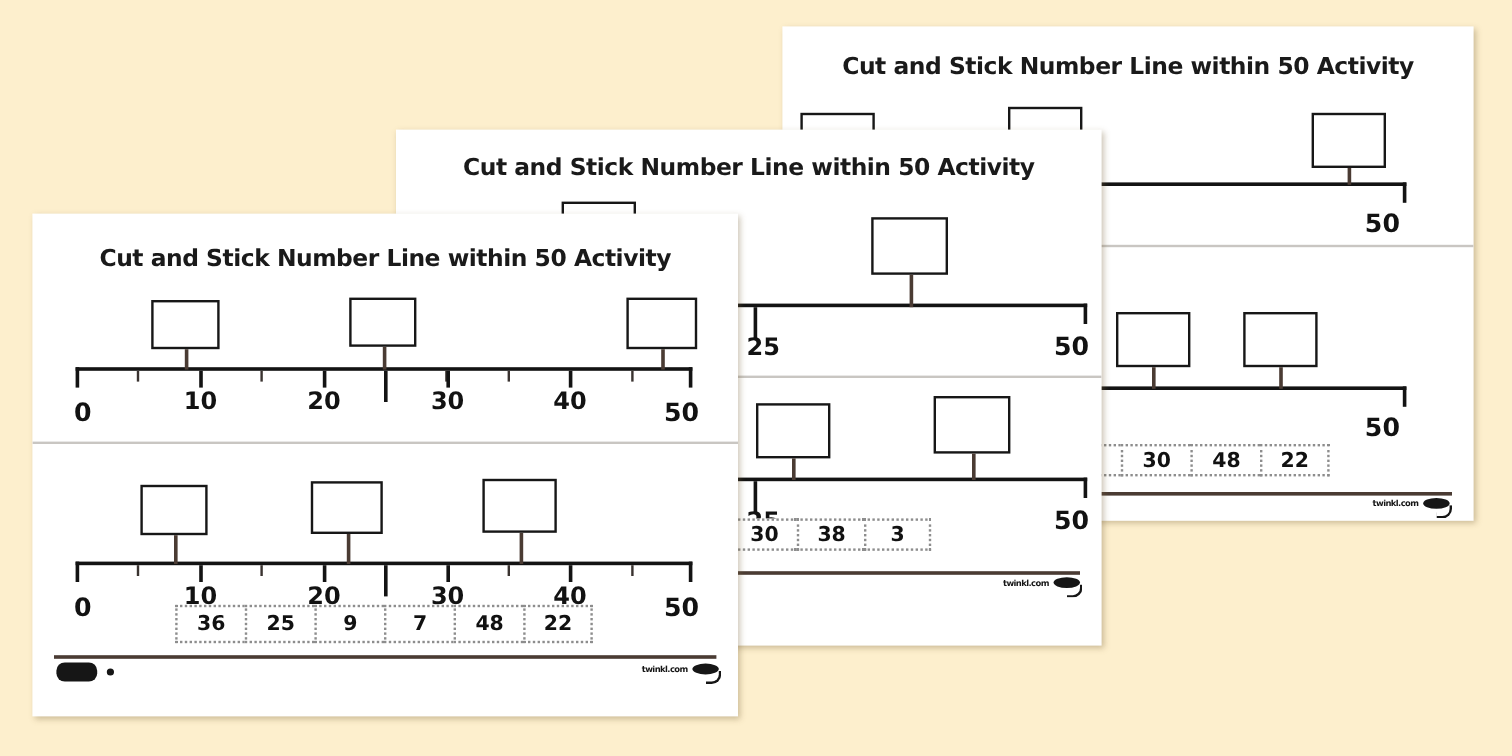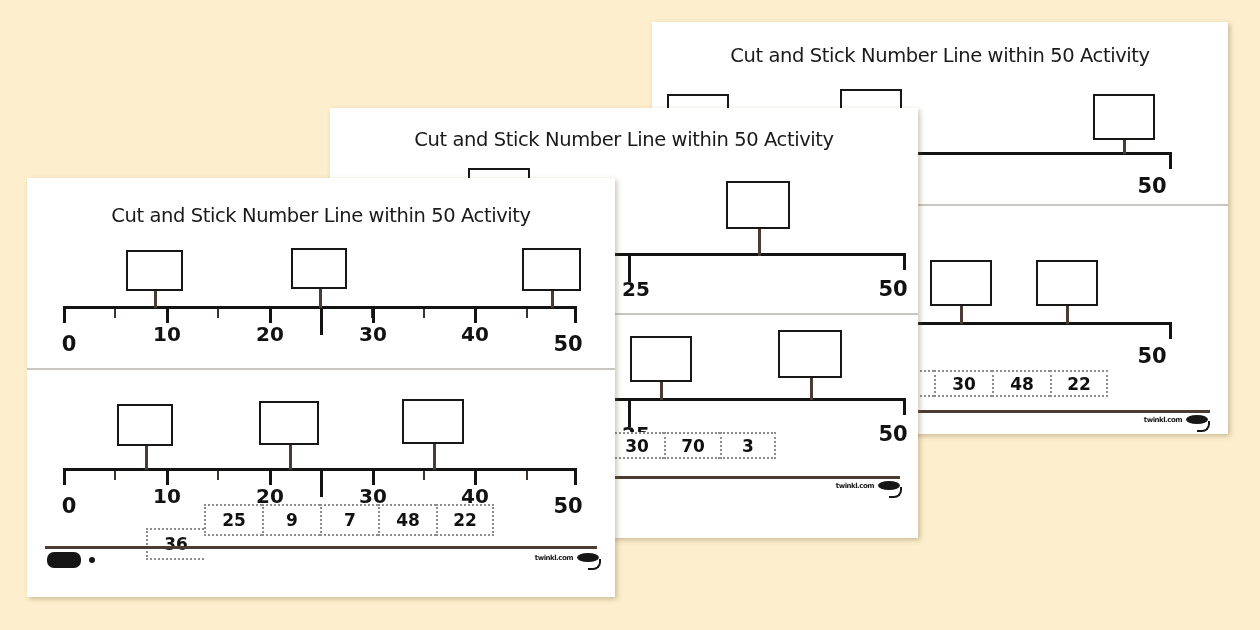--- a/index.html
+++ b/index.html
@@ -23,21 +23,21 @@
 
   
   #sheet-back   {left:652px; top:22px;  width:576px; height:412px; z-index:1;}
   #sheet-middle {left:330px; top:108px; width:588px; height:430px; z-index:2;}
   #sheet-front  {left:27px;  top:178px; width:588px; height:419px; z-index:3;}
 
   .title{
     position:absolute;left:0;right:0;
     text-align:center;
     font-family:"DejaVu Sans", sans-serif;
-    font-weight:normal;
+    font-weight:bold;
     font-size:19.5px;
     letter-spacing:-0.4px;
     color:#1a1a1a;
     white-space:nowrap;
   }
 
   
   .nl{position:absolute;}
   .axis{
     position:absolute;left:0;right:0;top:0;height:3px;background:#131313;
@@ -207,21 +207,21 @@
 
         <div class="ansbox" style="left:22px; top:-62px; width:62px; height:46px;"></div>
         <div class="stem" style="left:52px; top:-16px; height:18px;"></div>
 
         <div class="ansbox" style="left:170px; top:-68px; width:64px; height:48px;"></div>
         <div class="stem" style="left:202px; top:-20px; height:22px;"></div>
       </div>
 
       <div class="strip" style="left:278px; top:324px;">
         <div class="cell" style="width:56px;height:27px;">30</div>
-        <div class="cell" style="width:56px;height:27px;">70</div>
+        <div class="cell" style="width:56px;height:27px;">38</div>
         <div class="cell" style="width:56px;height:27px;">3</div>
       </div>
 
       <div class="footrule" style="left:278px; right:18px; top:368px;"></div>
       <div class="logo-right-text" style="right:44px; top:374px;">twinkl.com</div>
       <div class="logo-right-mark" style="right:18px; top:370px;">
         <div class="cap"></div>
           <div class="tail"></div>
       </div>
     </div>
@@ -292,21 +292,21 @@
         <div class="stem" style="left:82px;  top:-22px; height:24px;"></div>
 
         <div class="ansbox" style="left:196px; top:-67px; width:60px; height:44px;"></div>
         <div class="stem" style="left:226px; top:-23px; height:25px;"></div>
 
         <div class="ansbox" style="left:339px; top:-69px; width:62px; height:45px;"></div>
         <div class="stem" style="left:370px; top:-24px; height:26px;"></div>
       </div>
 
       <div class="strip" style="left:119px; top:326px;">
-        <div class="cell" style="width:58px;height:32px;margin-top:24px;">36</div>
+        <div class="cell" style="width:58px;height:32px;">36</div>
         <div class="cell" style="width:58px;height:32px;">25</div>
         <div class="cell" style="width:58px;height:32px;">9</div>
         <div class="cell" style="width:58px;height:32px;">7</div>
         <div class="cell" style="width:58px;height:32px;">48</div>
         <div class="cell" style="width:58px;height:32px;">22</div>
       </div>
 
       <div class="footrule" style="left:18px; right:18px; top:368px;"></div>
       <div class="logo-left" style="left:20px; top:374px;"></div>
       <div class="logo-dot" style="left:62px; top:379px;"></div>

